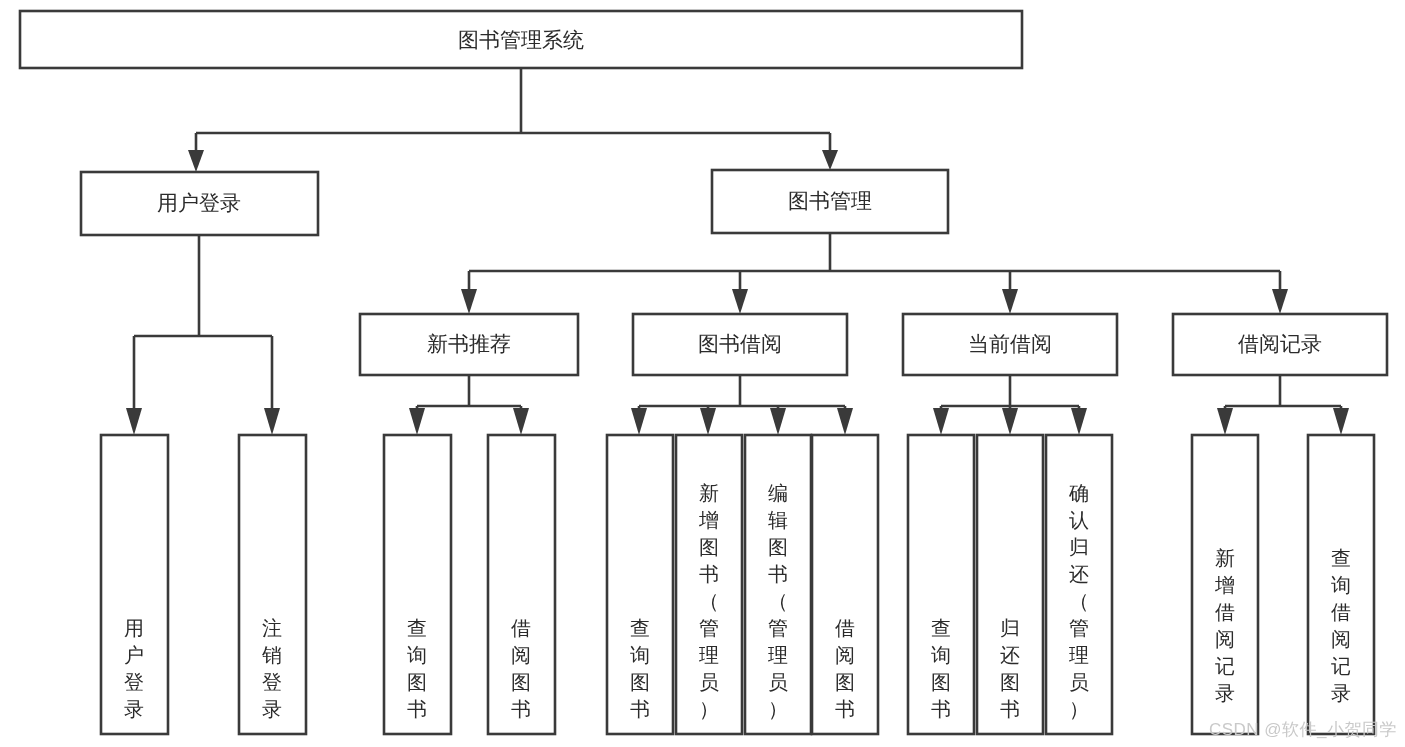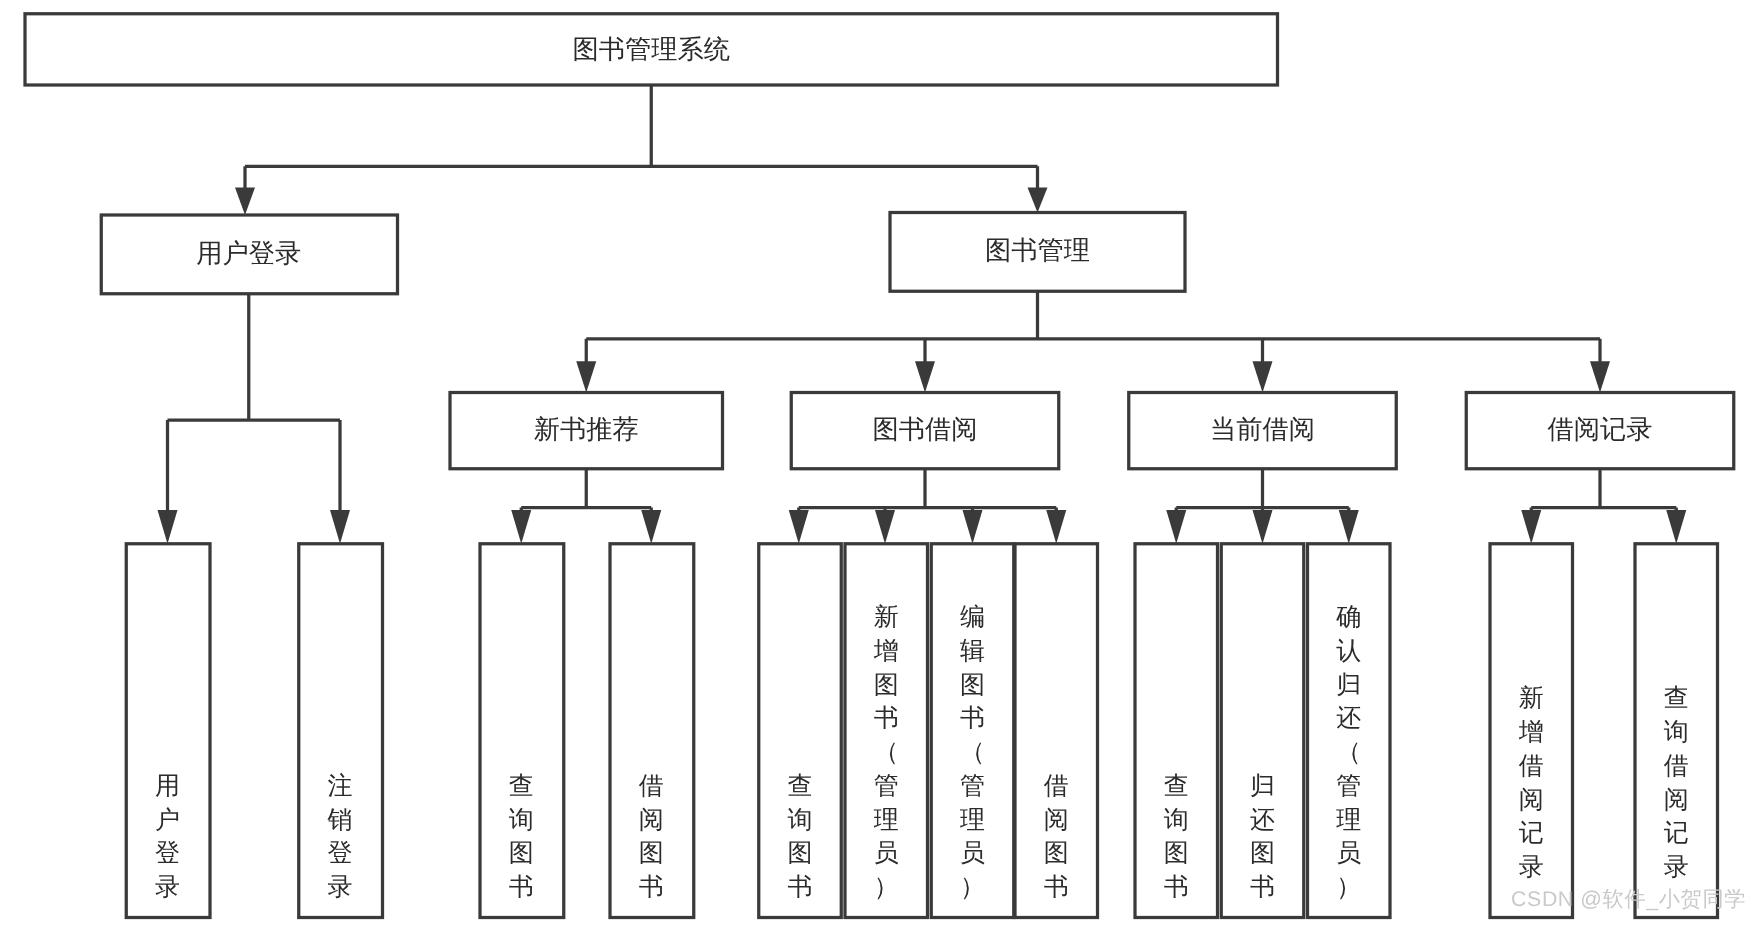--- a/index.html
+++ b/index.html
@@ -15,21 +15,21 @@
   .arrow-head{fill:#3a3a3a;stroke:none;}
   .node-label{
     fill:#2b2b2b;font-family:"Liberation Sans","DejaVu Sans",sans-serif;
     font-size:21px;text-anchor:middle;dominant-baseline:middle;
   }
   .leaf-label{
     fill:#2b2b2b;font-family:"Liberation Sans","DejaVu Sans",sans-serif;
     font-size:20px;text-anchor:middle;
   }
   .watermark{
-    position:absolute;right:8px;bottom:16px;
+    position:absolute;right:8px;bottom:6px;
     color:#c9c9c9;font-size:17px;letter-spacing:.5px;
     font-family:"Liberation Sans","DejaVu Sans",sans-serif;
     white-space:nowrap;pointer-events:none;
   }
 </style>
 </head>
 <body>
 
 <div id="diagram-root">
 

